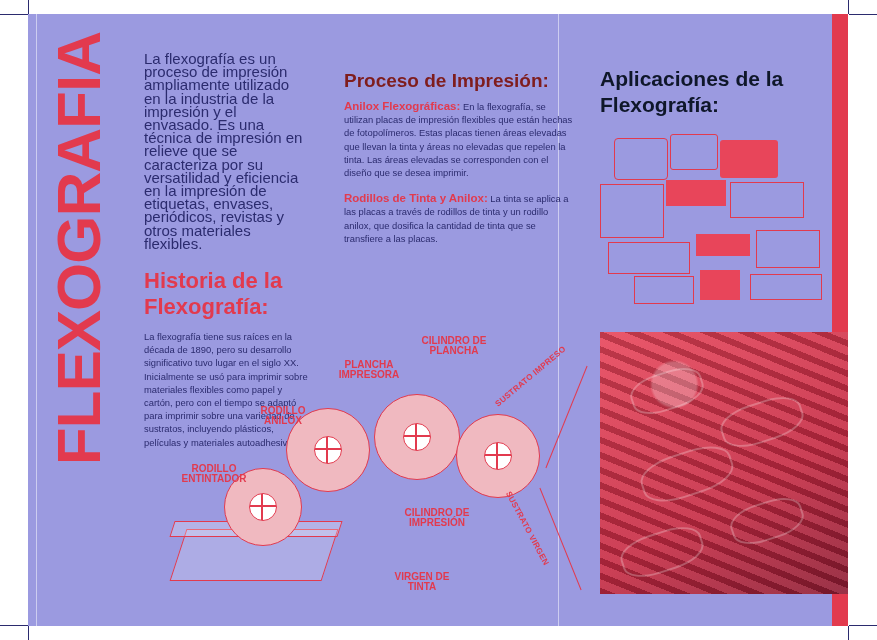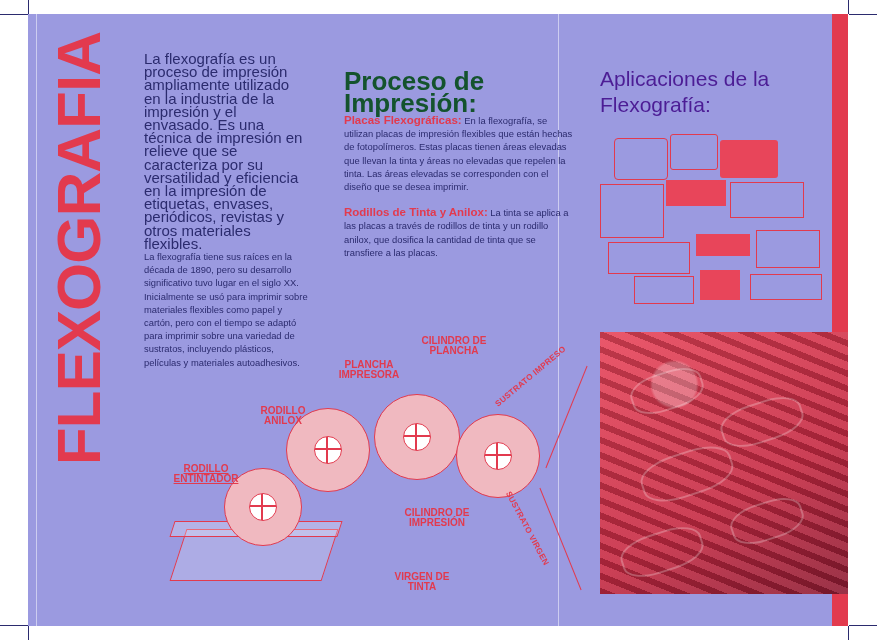--- a/index.html
+++ b/index.html
@@ -34,27 +34,27 @@
   .col1{position:absolute;left:116px;top:38px;width:164px;color:#2b2b6e;}
   .c1-intro{font-size:15px;line-height:13.2px;color:#2b2b6e;}
   .h-red{
     color:#e23a4e;font-size:22px;font-weight:bold;line-height:26px;
     margin-top:18px;margin-bottom:10px;
   }
   .c1-body{font-size:9.4px;line-height:13.2px;color:#2b2b6e;}
 
   
   .col2{position:absolute;left:316px;top:56px;width:230px;color:#2b2b6e;}
-  .h2-red{color:#14532d;font-size:26px;font-weight:bold;line-height:22px;margin-bottom:0;}
+  .h2-red{color:#7f1d1d;font-size:19px;font-weight:bold;line-height:22px;margin-bottom:8px;}
   .sub{font-size:9.4px;line-height:13.2px;margin-bottom:13px;}
   .sub b{color:#e23a4e;font-size:11.5px;font-weight:bold;}
 
   
   .col3{position:absolute;left:572px;top:52px;width:250px;}
-  .h3-red{color:#4c1d95;font-size:21px;font-weight:normal;line-height:26px;}
+  .h3-red{color:#0f172a;font-size:21px;font-weight:bold;line-height:26px;}
 
   
   .collage{position:absolute;left:572px;top:120px;width:248px;height:180px;}
   .cl-item{position:absolute;border:1.2px solid #e23a4e;background:transparent;}
   .cl-fill{position:absolute;background:#e8455a;}
 
   
   .photo{
     position:absolute;left:572px;top:318px;width:248px;height:262px;
     background:
@@ -112,28 +112,29 @@
 
   <div class="poster">
     <div class="rightbar"></div>
     <div class="vline" style="left:8px;"></div>
     <div class="vline" style="left:530px;"></div>
 
     <div class="bigtitle">FLEXOGRAFIA</div>
 
     <div class="col1">
       <div class="c1-intro">La flexografía es un proceso de impresión ampliamente utilizado en la industria de la impresión y el envasado. Es una técnica de impresión en relieve que se caracteriza por su versatilidad y eficiencia en la impresión de etiquetas, envases, periódicos, revistas y otros materiales flexibles.</div>
+      <div class="h-red">Historia de la Flexografía:</div>
       <div class="c1-body">La flexografía tiene sus raíces en la década de 1890, pero su desarrollo significativo tuvo lugar en el siglo XX. Inicialmente se usó para imprimir sobre materiales flexibles como papel y cartón, pero con el tiempo se adaptó para imprimir sobre una variedad de sustratos, incluyendo plásticos, películas y materiales autoadhesivos.</div>
     </div>
 
     <div class="col2">
       <div class="h2-red">Proceso de Impresión:</div>
 
       <div class="sub">
-        <b>Placas Flexográficas:</b><span> En la flexografía, se utilizan placas de impresión flexibles que están hechas de fotopolímeros. Estas placas tienen áreas elevadas que llevan la tinta y áreas no elevadas que repelen la tinta. Las áreas elevadas se corresponden con el diseño que se desea imprimir.</span>
+        <b>Anilox Flexográficas:</b><span> En la flexografía, se utilizan placas de impresión flexibles que están hechas de fotopolímeros. Estas placas tienen áreas elevadas que llevan la tinta y áreas no elevadas que repelen la tinta. Las áreas elevadas se corresponden con el diseño que se desea imprimir.</span>
       </div>
       <div class="sub">
         <b>Rodillos de Tinta y Anilox:</b><span> La tinta se aplica a las placas a través de rodillos de tinta y un rodillo anilox, que dosifica la cantidad de tinta que se transfiere a las placas.</span>
       </div>
     </div>
 
     <div class="col3">
       <div class="h3-red">Aplicaciones de la Flexografía:</div>
     </div>
 
@@ -176,21 +177,21 @@
 
       <div class="roller" style="left:288px;top:70px;width:82px;height:82px;"></div>
       <div class="hub" style="left:316px;top:98px;"></div>
 
       <div class="substrate" style="left:398px;top:18px;height:110px;transform:rotate(22deg);"></div>
       <div class="substrate" style="left:392px;top:140px;height:110px;transform:rotate(-22deg);"></div>
 
       <div class="lbl" style="left:170px;top:16px;width:62px;">PLANCHA IMPRESORA</div>
       <div class="lbl" style="left:250px;top:-8px;width:72px;">CILINDRO DE PLANCHA</div>
       <div class="lbl" style="left:84px;top:62px;width:62px;">RODILLO ANILOX</div>
-      <div class="lbl" style="left:4px;top:120px;width:68px;text-decoration:underline;">RODILLO ENTINTADOR</div>
+      <div class="lbl" style="left:12px;top:120px;width:68px;">RODILLO ENTINTADOR</div>
       <div class="lbl" style="left:232px;top:164px;width:74px;">CILINDRO DE IMPRESIÓN</div>
       <div class="lbl" style="left:214px;top:228px;width:80px;">VIRGEN DE TINTA</div>
 
       <div class="rot" style="left:318px;top:28px;transform:rotate(-40deg);">SUSTRATO IMPRESO</div>
       <div class="rot" style="left:318px;top:180px;transform:rotate(62deg);">SUSTRATO VIRGEN</div>
     </div>
 
   </div>
 </div>
 

